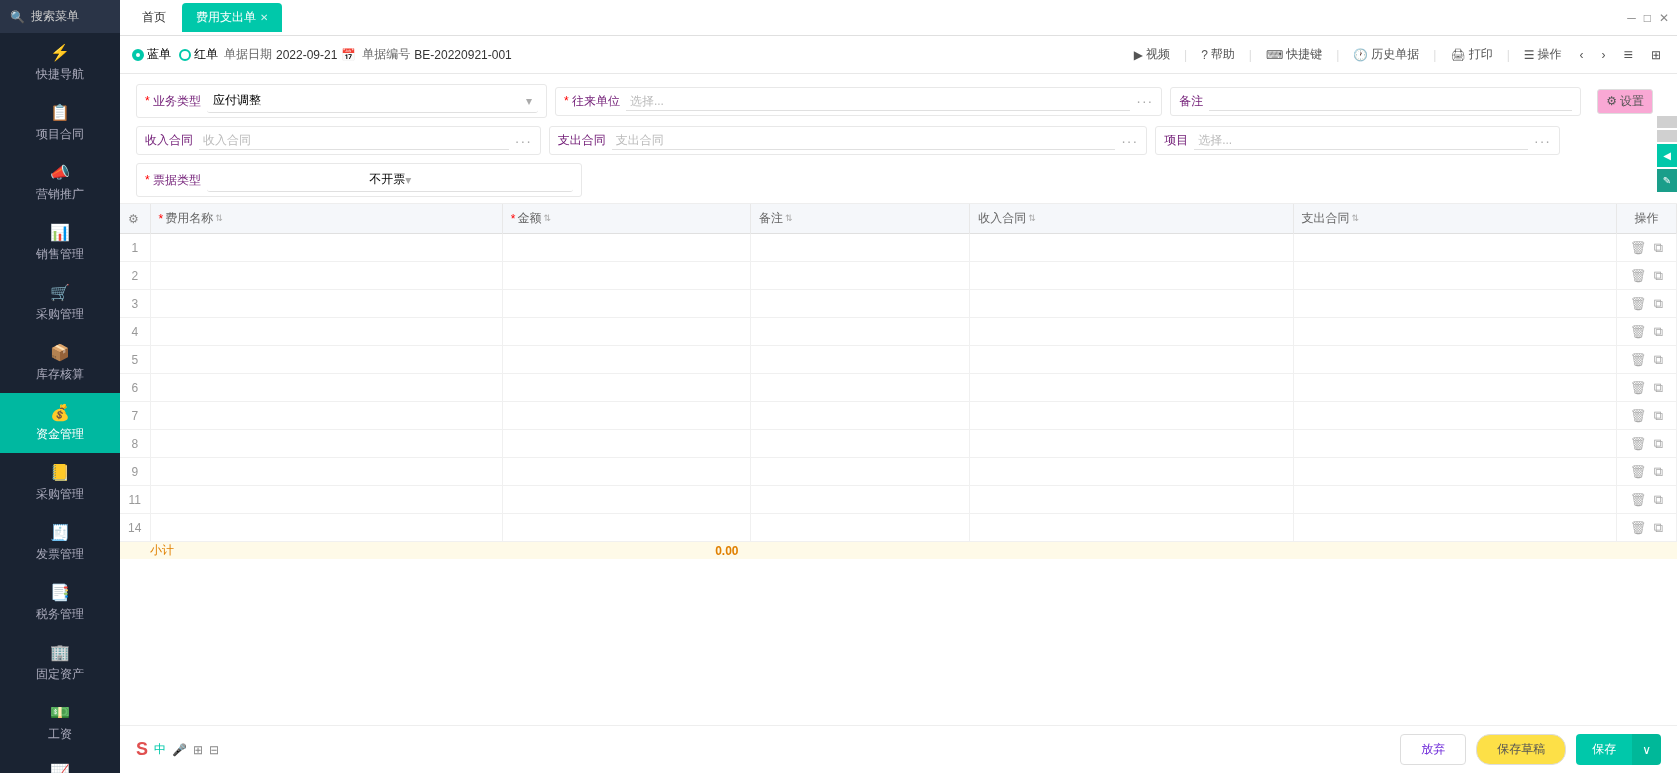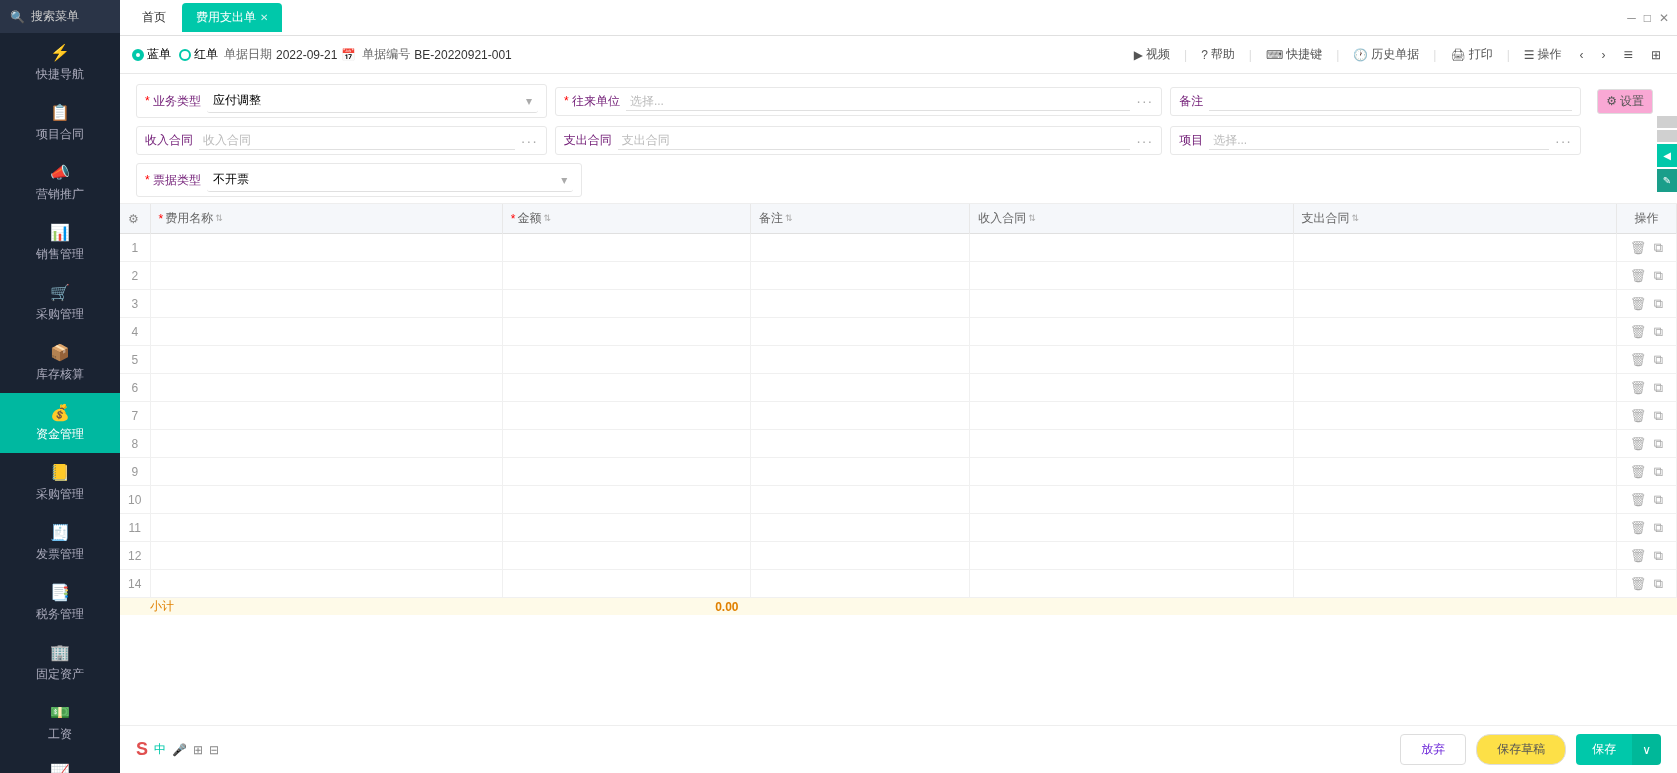--- a/index.html
+++ b/index.html
@@ -466,32 +466,32 @@
         <div class="form-field" style="flex:2; border: 1px solid #e8e8e8; border-radius:3px; margin-right:8px;">
           <span class="form-field-label">收入合同</span>
           <input class="form-field-input" type="text" placeholder="收入合同" style="">
           <span class="field-dots">···</span>
         </div>
         <div class="form-field" style="flex:3; border: 1px solid #e8e8e8; border-radius:3px; margin-right:8px;">
           <span class="form-field-label">支出合同</span>
           <input class="form-field-input" type="text" placeholder="支出合同" style="">
           <span class="field-dots">···</span>
         </div>
-        <div class="form-field" style="flex:2; border: 1px solid #e8e8e8; border-radius:3px; margin-right:0;">
+        <div class="form-field" style="flex:2; border: 1px solid #e8e8e8; border-radius:3px; margin-right:21px;">
           <span class="form-field-label">项目</span>
           <input class="form-field-input" type="text" placeholder="选择..." style="">
           <span class="field-dots">···</span>
         </div>
         <div style="flex:0 0 auto; width:80px;"></div>
       </div>
 
       <div class="form-row">
         <div class="form-field" style="flex:2; border: 1px solid #e8e8e8; border-radius:3px; margin-right:8px;">
           <span class="form-field-label required">票据类型</span>
-          <div class="form-field-select" style="flex:1; border:none; border-bottom:1px solid #e0e0e0;">
+          <div class="form-field-select" style="flex:1; border:none; border-bottom:1px solid #e0e0e0;justify-content:center;">
             <span>不开票</span>
             <span style="color:#aaa;">▾</span>
           </div>
         </div>
         <div style="flex:5;"></div>
       </div>
     </div>
 
     <div class="table-container">
       <table>
@@ -640,45 +640,21 @@
     <td></td>
     <td></td>
     <td></td>
     <td></td>
     <td class="col-ops">
       <span class="op-btn">🗑</span>
       <span class="op-btn">⧉</span>
     </td>
   </tr>
             <tr>
-    <td class="row-num">10</td>
-    <td></td>
-    <td></td>
-    <td></td>
-    <td></td>
-    <td></td>
-    <td class="col-ops">
-      <span class="op-btn">🗑</span>
-      <span class="op-btn">⧉</span>
-    </td>
-  </tr>
-            <tr>
     <td class="row-num">11</td>
-    <td></td>
-    <td></td>
-    <td></td>
-    <td></td>
-    <td></td>
-    <td class="col-ops">
-      <span class="op-btn">🗑</span>
-      <span class="op-btn">⧉</span>
-    </td>
-  </tr>
-            <tr>
-    <td class="row-num">12</td>
     <td></td>
     <td></td>
     <td></td>
     <td></td>
     <td></td>
     <td class="col-ops">
       <span class="op-btn">🗑</span>
       <span class="op-btn">⧉</span>
     </td>
   </tr>

